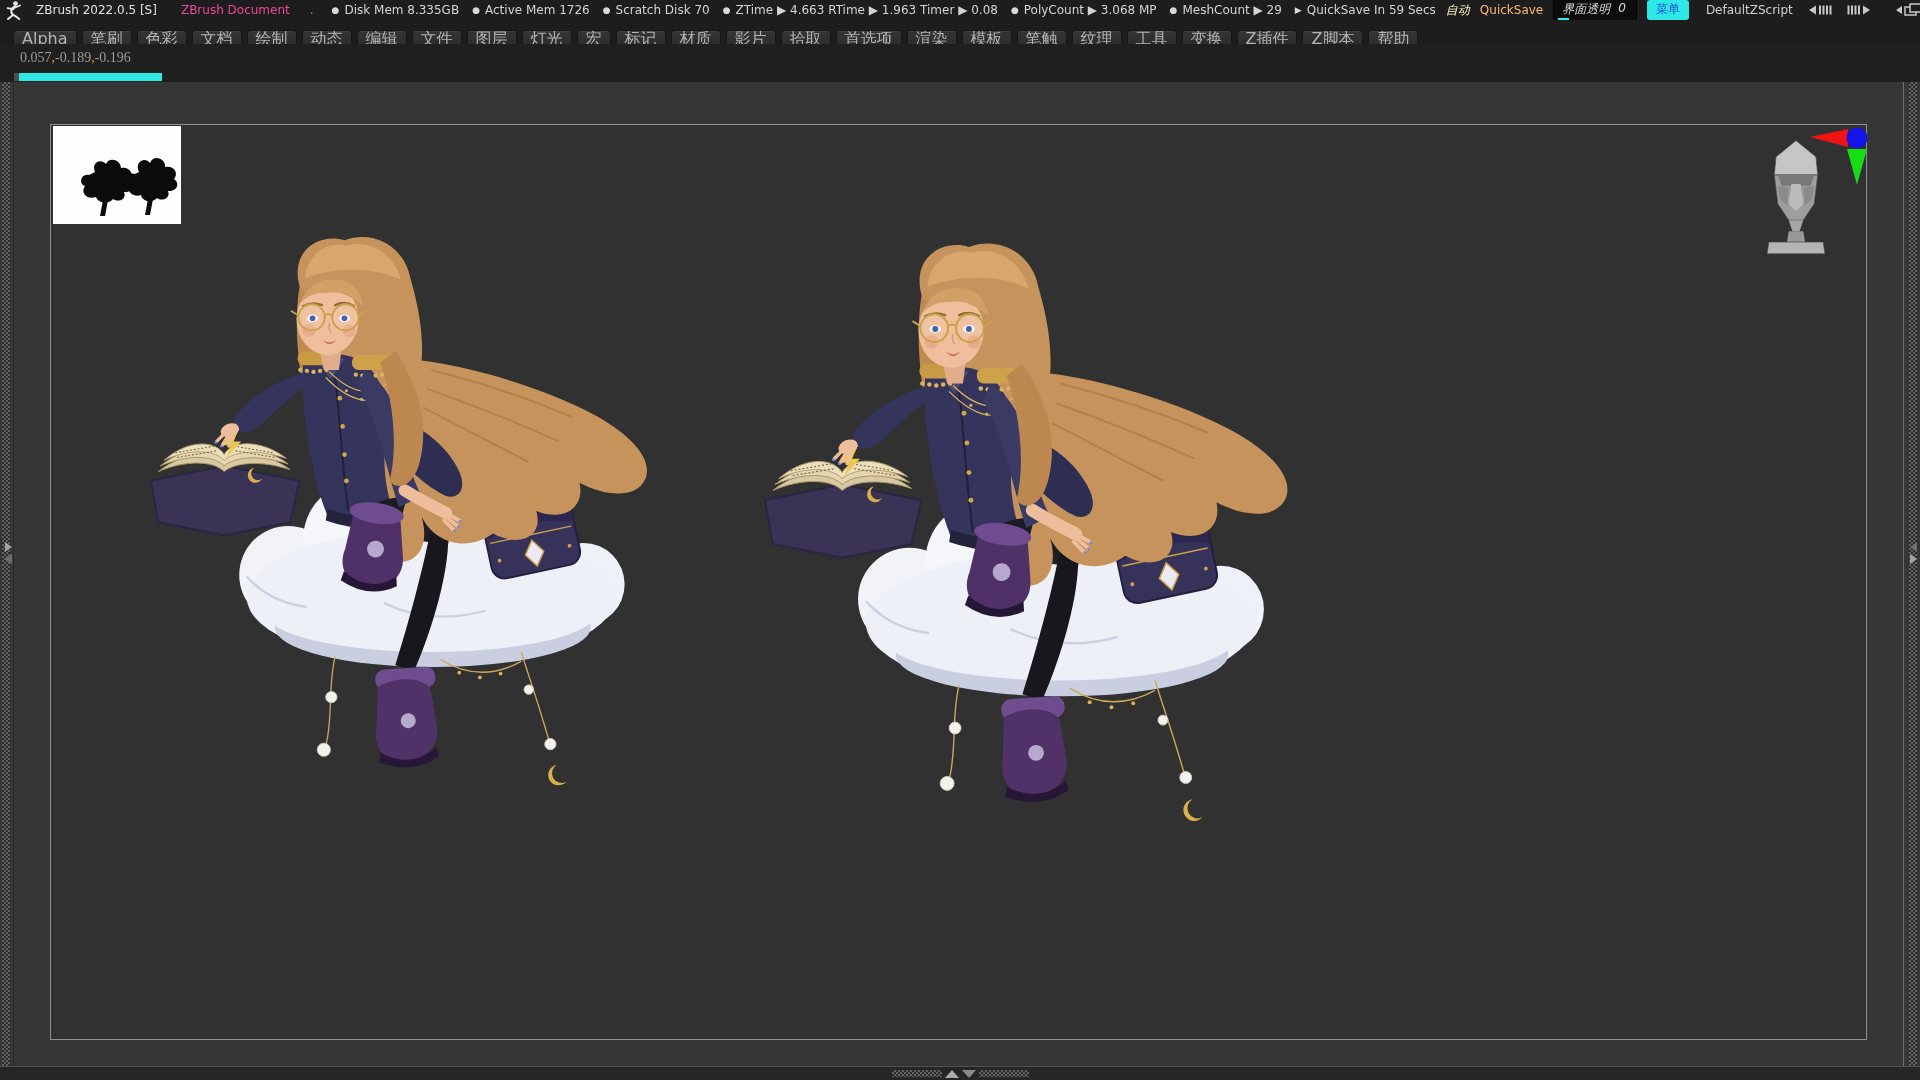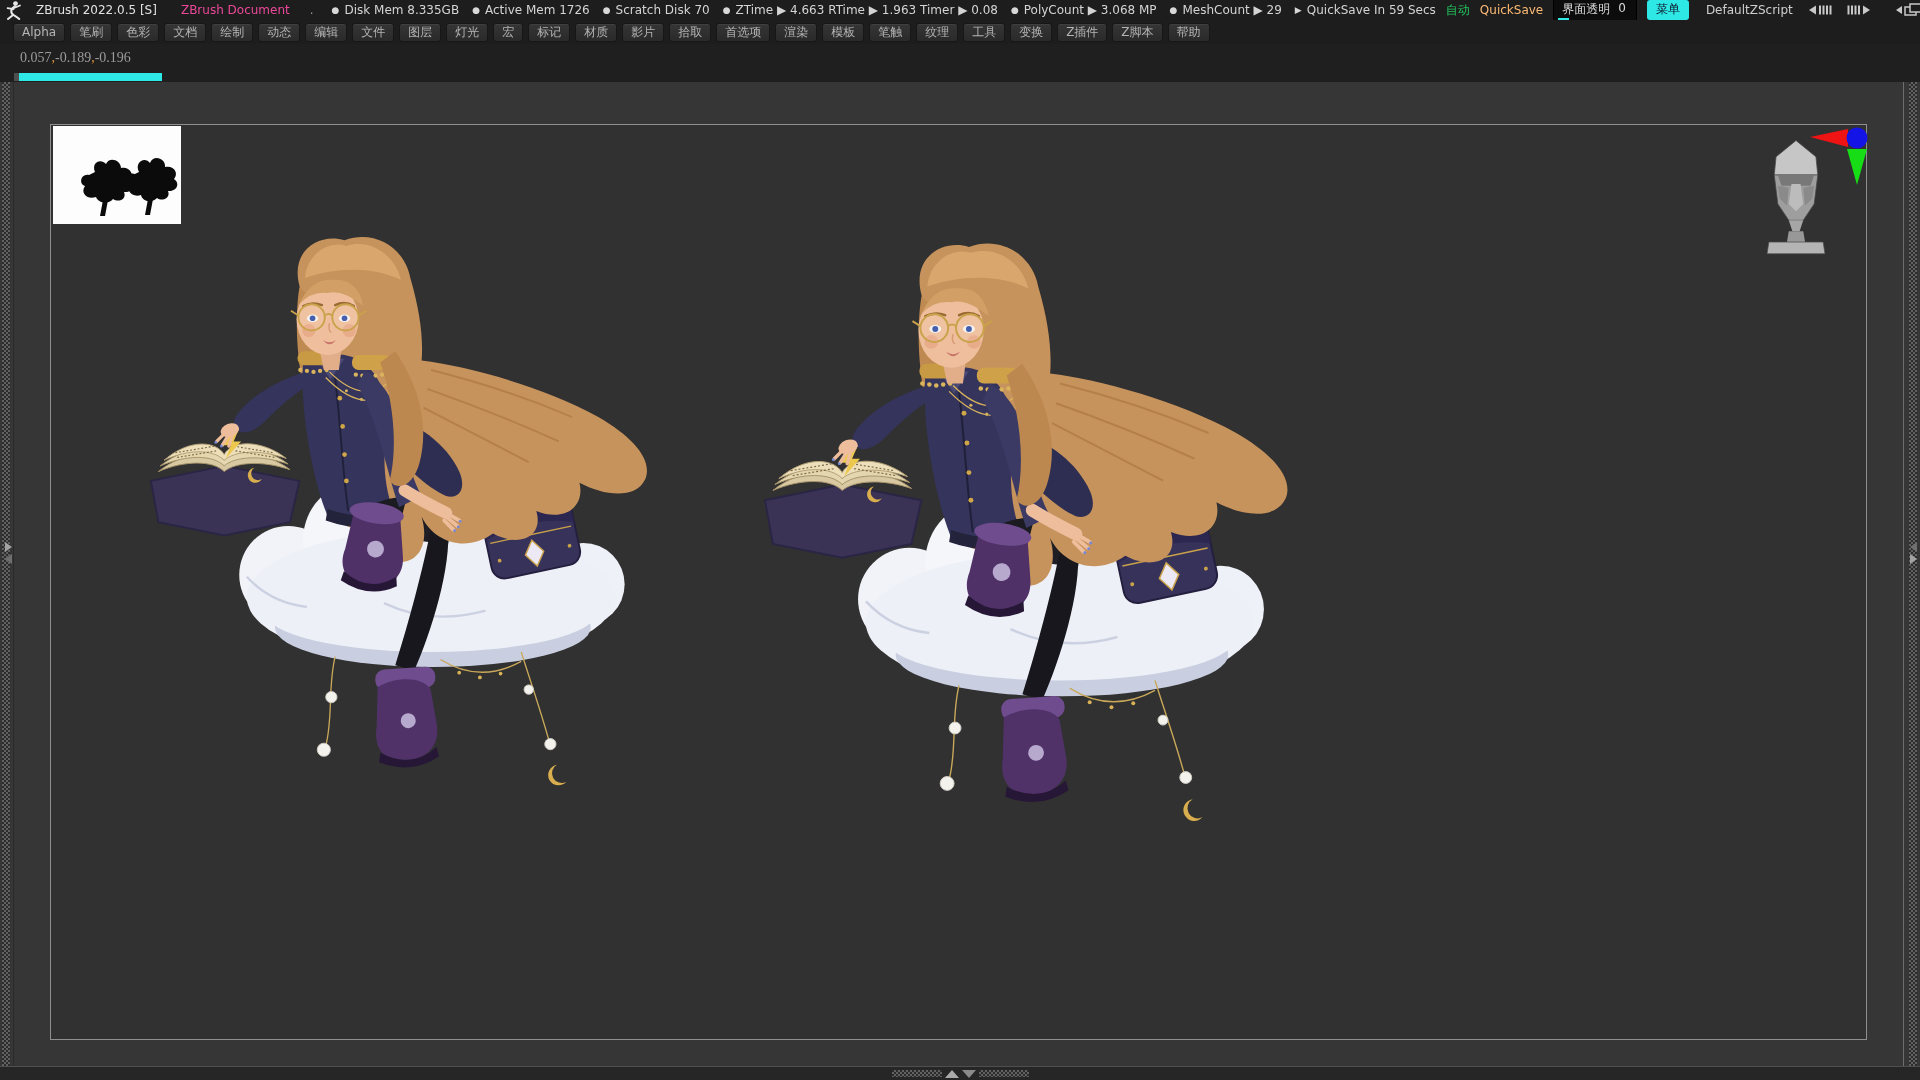--- a/index.html
+++ b/index.html
@@ -12,39 +12,39 @@
               background:#1d1d1d; display:flex; align-items:center; color:#d8d8d8;
               font-size:12px; padding:0 8px 0 4px; white-space:nowrap;gap:10px; }
   .tb-logo { width:18px; height:20px; flex:0 0 auto; margin-right:4px; }
   .tb-apptitle { color:#e2e2e2; margin-right:14px; }
   .tb-doctitle { color:#ec4899; margin-right:10px; }
   .tb-dot { color:#9a9a9a; margin-right:8px; }
   .status { display:flex; align-items:center; gap:13px; }
   .status-item { display:flex; align-items:center; gap:5px; color:#d4d4d4; }
   .status-item .bullet { font-size:9px; color:#d8d8d8; line-height:1; }
   .tb-right { margin-left:auto; display:flex; align-items:center; gap:10px; }
-  .tb-auto { color:#22c55e; }
+  .tb-auto { color:#fef9c3;font-style:italic; }
   .tb-quicksave { color:#fdba74; cursor:default; }
   .ui-opacity { position:relative; background:#0c0c0c; border:1px solid #000;
-                padding:1px 10px 2px 8px; display:flex; gap:8px; color:#dadada; }
+                padding:1px 10px 2px 8px; display:flex; gap:8px; color:#dadada;font-style:italic; }
   .ui-opacity .tick { position:absolute; left:4px; bottom:-1px; width:11px; height:3px; background:#2ee8e6; }
-  .menu-btn { background:#2ee8e6; color:#0f172a; border:none; border-radius:3px;
+  .menu-btn { background:#2ee8e6; color:#1d4ed8; border:none; border-radius:3px;
               font-size:12px; padding:1px 9px 2px; font-family:inherit; }
   .tb-zscript { color:#cfcfcf; margin-right:6px;padding-left:7px; }
   .tb-icons { display:flex; align-items:center; gap:9px; }
   .tb-icons svg { display:block; }
   .wingap { width:8px; }
 
   
   .menubar { position:absolute; left:0; top:20px; width:1920px; height:24px;
              background:#1d1d1d; display:flex; align-items:flex-start; gap:5px;
              padding:3px 0 0 13px; }
   .chip { background:linear-gradient(#353535,#2a2a2a); border:1px solid #171717;
           box-shadow:inset 0 1px 0 #3f3f3f; border-radius:3px; color:#b4b4b4;
-          font-size:12px; line-height:14px; padding:1px 8px 2px; font-family:inherit; }
+          font-size:16px; line-height:14px; padding:1px 8px 2px; font-family:inherit;margin-top:7px; }
 
   
   .coordbar { position:absolute; left:0; top:44px; width:1920px; height:38px; background:#1f1f1f;font-family:Liberation Serif, serif; }
   .coords { position:absolute; left:20px; top:6px; font-size:14px; color:#9b9b9b; }
   .coords .comma { color:#d98f33; }
   .qs-progress { position:absolute; left:14px; top:29px; height:8px; width:150px; display:flex; }
   .qs-progress .lead { width:5px; height:8px; background:#4e4e4e; }
   .qs-progress .fill { width:143px; height:8px; background:#2ee8e6; }
 
   

